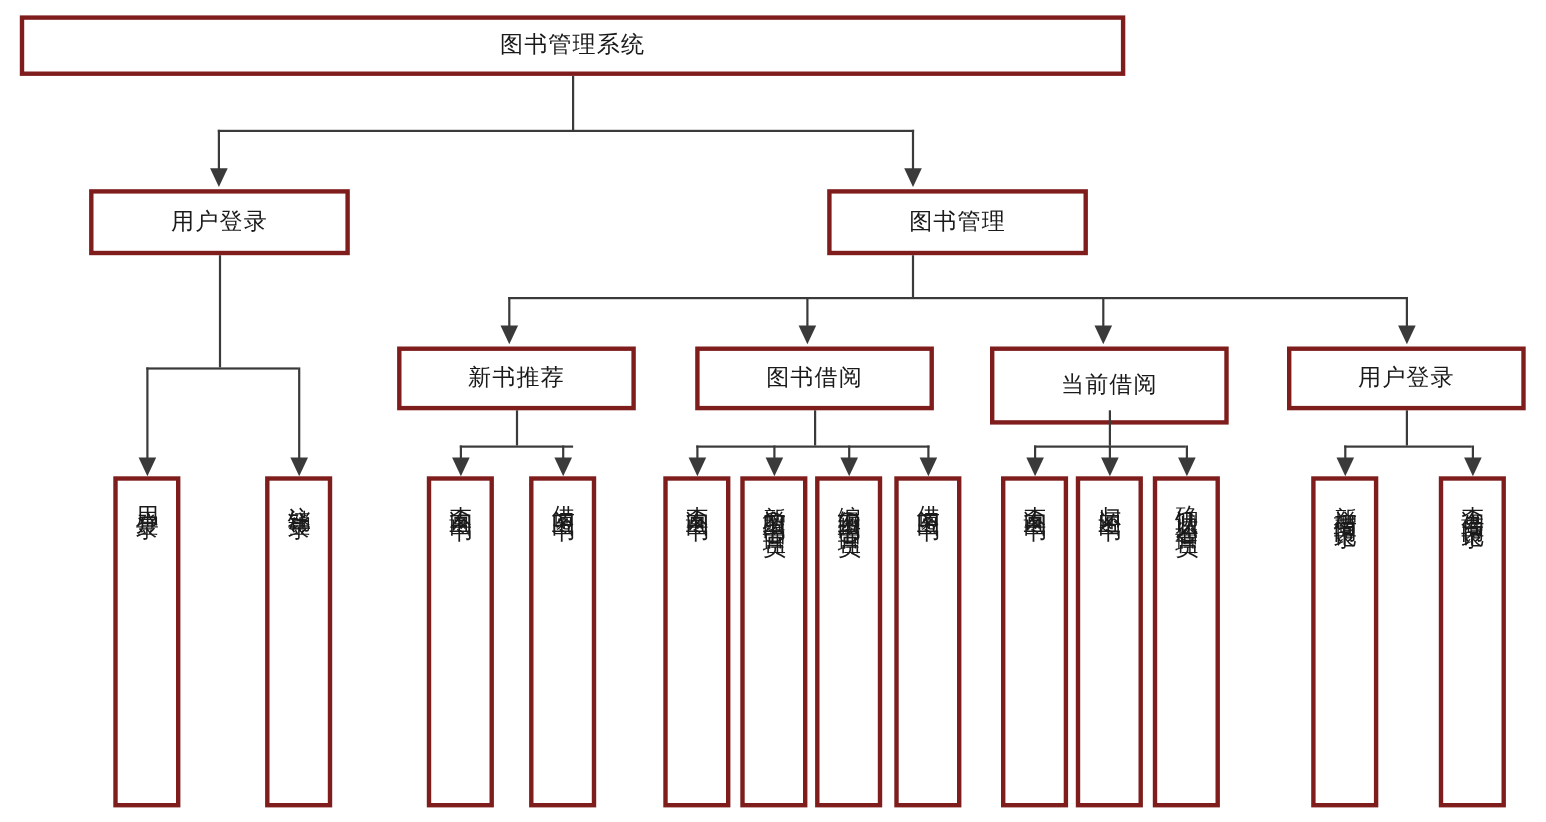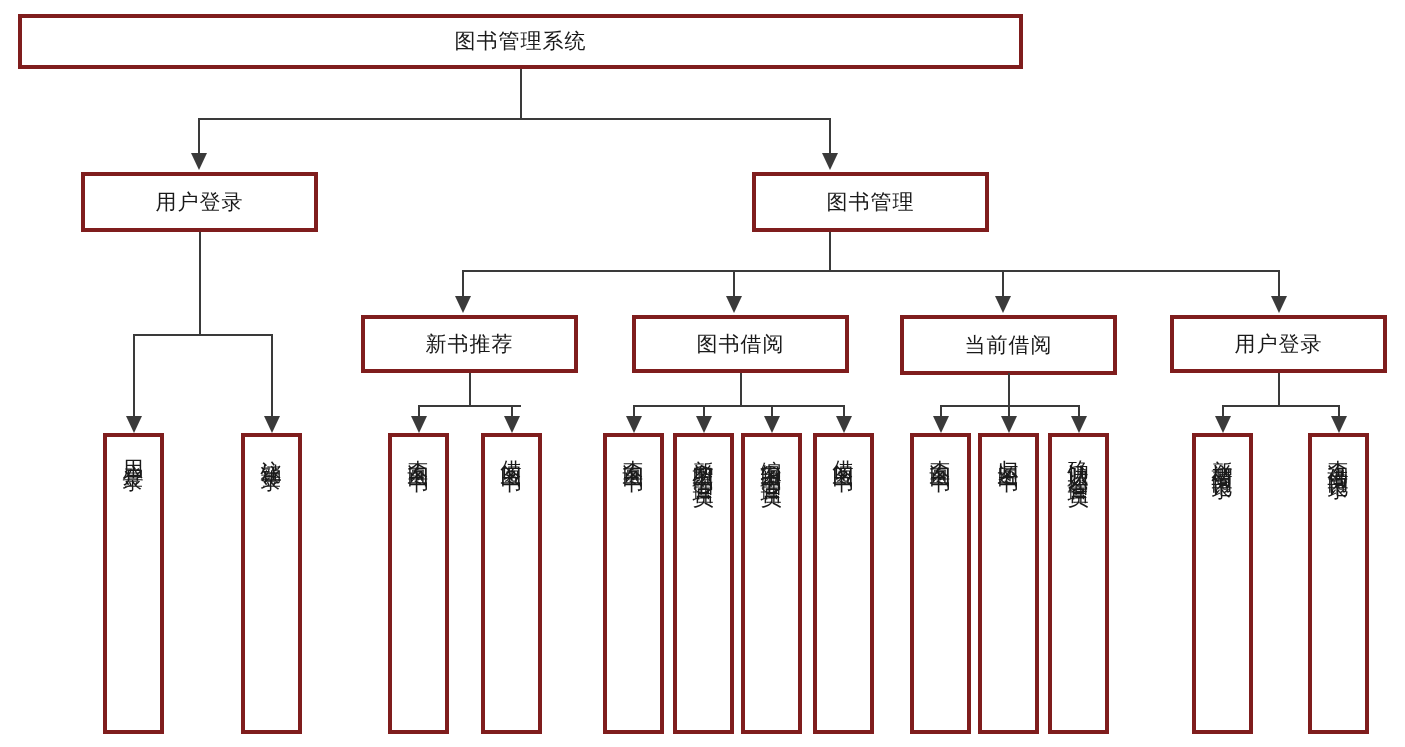--- a/index.html
+++ b/index.html
@@ -128,21 +128,21 @@
 
   <div class="vline" style="left:1278px; top:270px; height:28px;"></div>
   <div class="arrow" style="left:1271px; top:296px;"></div>
 
   <div class="node horiz" style="left:632px; top:315px; width:217px; height:58px;">
     <span class="label">图书借阅</span>
   </div>
   <div class="node horiz" style="left:361px; top:315px; width:217px; height:58px;">
     <span class="label">新书推荐</span>
   </div>
-  <div class="node horiz" style="left:900px; top:315px; width:217px; height:60px;justify-content:center;">
+  <div class="node horiz" style="left:900px; top:315px; width:217px; height:71px;justify-content:center;">
     <span class="label">当前借阅</span>
   </div>
   <div class="node horiz" style="left:1170px; top:315px; width:217px; height:58px;">
     <span class="label">用户登录</span>
   </div>
 
   <div class="vline" style="left:469px; top:373px; height:32px;"></div>
   <div class="hline" style="left:418px; top:405px; width:103px;"></div>
   <div class="vline" style="left:418px; top:405px; height:13px;"></div>
   <div class="arrow" style="left:411px; top:416px;"></div>

